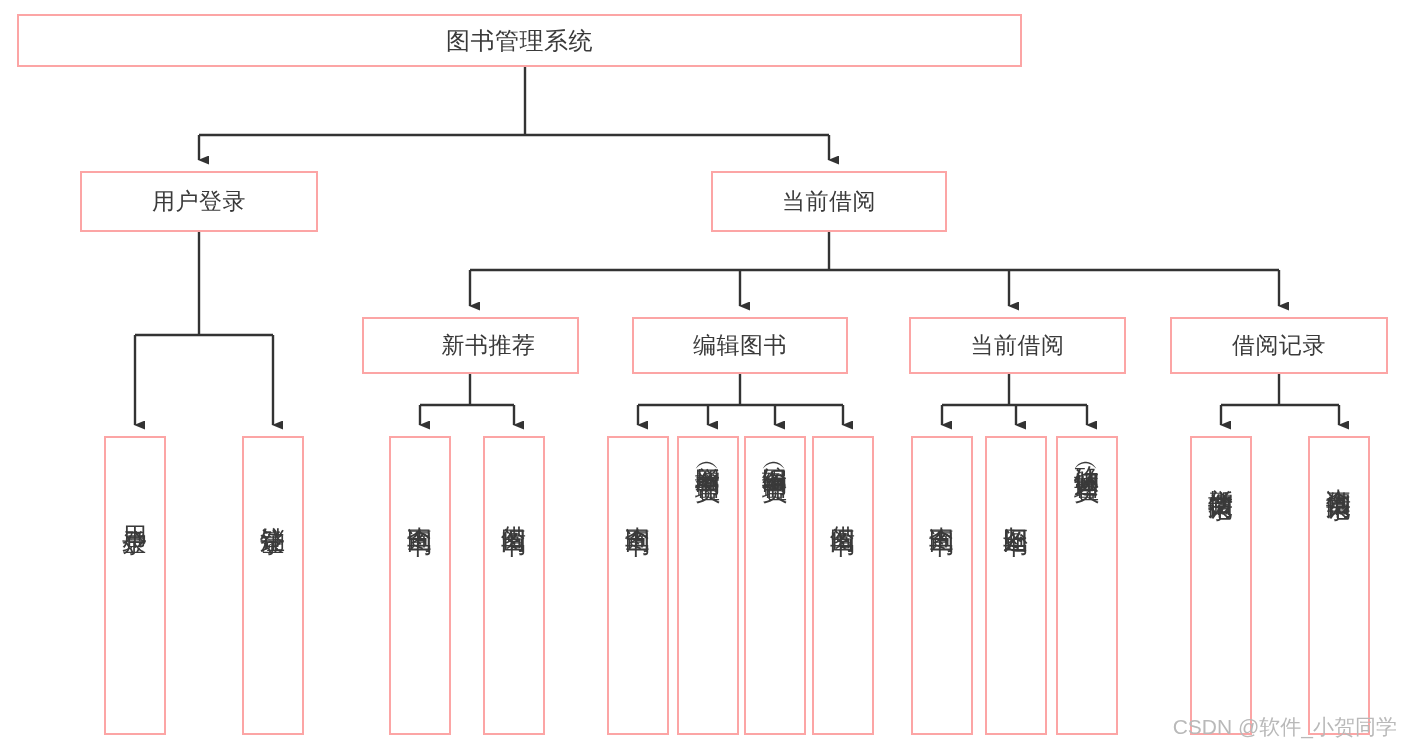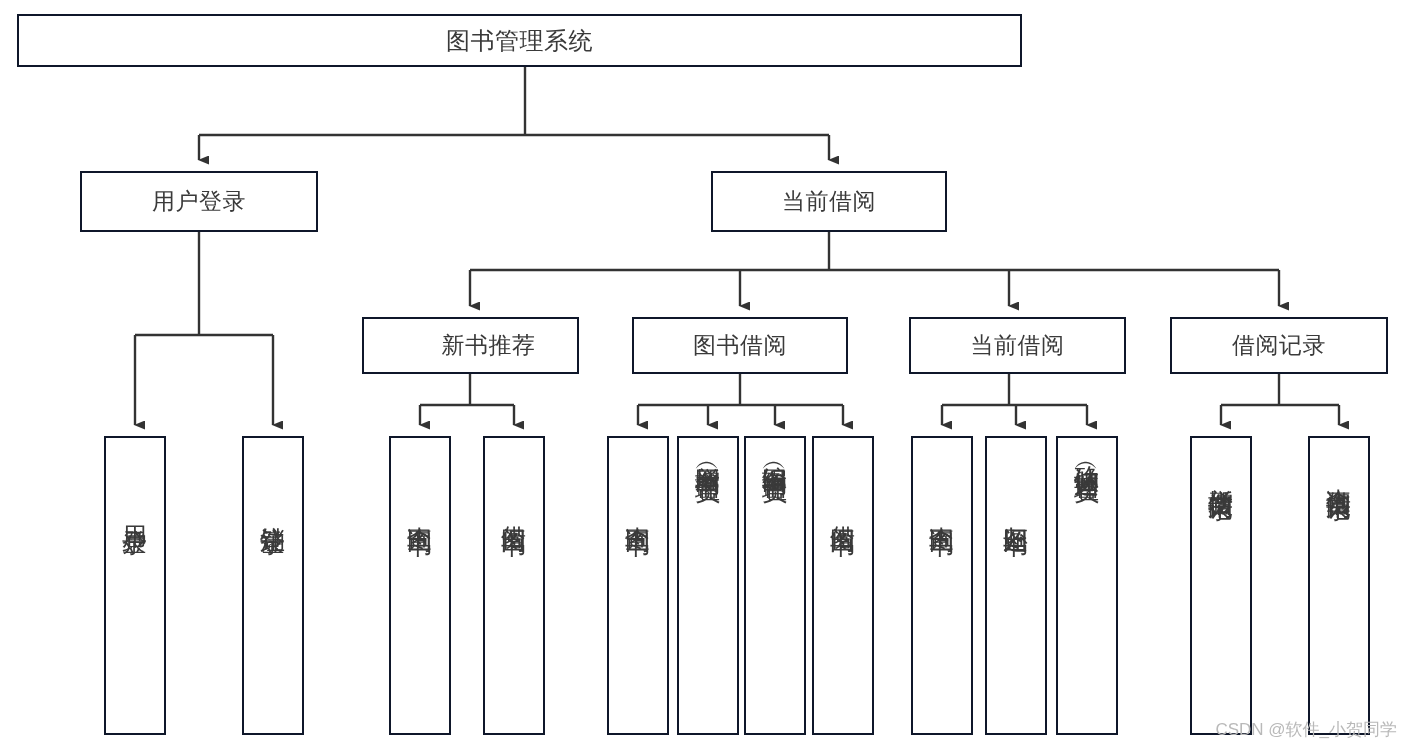--- a/index.html
+++ b/index.html
@@ -6,21 +6,21 @@
   body{
     font-family:"Liberation Sans","DejaVu Sans",sans-serif;
     width:1405px;height:747px;position:relative;overflow:hidden;
   }
   #diagram-root{position:relative;width:1405px;height:747px;background:#fff;}
   svg#edges{position:absolute;left:0;top:0;width:1405px;height:747px;pointer-events:none;}
 
   .node{
     position:absolute;
     box-sizing:border-box;
-    border:2px solid #0f172a;
+    border:2px solid #fca5a5;
     background:#ffffff;
     display:flex;
     align-items:center;
     justify-content:center;
     color:#3a3a3a;
     z-index:2;
   }
   .node .label{
     display:block;
     color:#3a3a3a;
@@ -51,21 +51,21 @@
     padding-top:60px;
   }
   .node-leaf.medium .label{
     padding-top:22px;
   }
 
   #watermark{
     position:absolute;
     right:8px;
     bottom:6px;
-    font-size:17px;
+    font-size:21px;
     color:#b9b9b9;
     z-index:5;
     white-space:nowrap;
     font-family:"Liberation Sans","DejaVu Sans",sans-serif;
   }
 </style>
 </head>
 <body>
 
 <div id="diagram-root">
@@ -123,21 +123,21 @@
       </div>
       <div class="node node-h" style="left: 711px; top: 171px; width: 236px; height: 61px;">
         <span class="label">当前借阅</span>
       </div>
     </div>
   <div id="level3-layer">
       <div class="node node-h" style="left: 362px; top: 317px; width: 217px; height: 57px; padding-left: 36px;">
         <span class="label">新书推荐</span>
       </div>
       <div class="node node-h" style="left: 632px; top: 317px; width: 216px; height: 57px;">
-        <span class="label">图书借阅</span>
+        <span class="label">编辑图书</span>
       </div>
       <div class="node node-h" style="left: 901px; top: 317px; width: 217px; height: 57px; margin-left: 8px;">
         <span class="label">当前借阅</span>
       </div>
       <div class="node node-h" style="left: 1170px; top: 317px; width: 218px; height: 57px;">
         <span class="label">借阅记录</span>
       </div>
     </div>
   <div id="leaf-layer">
       <div class="node node-leaf short" style="left: 104px; top: 436px; width: 62px; height: 299px;">

